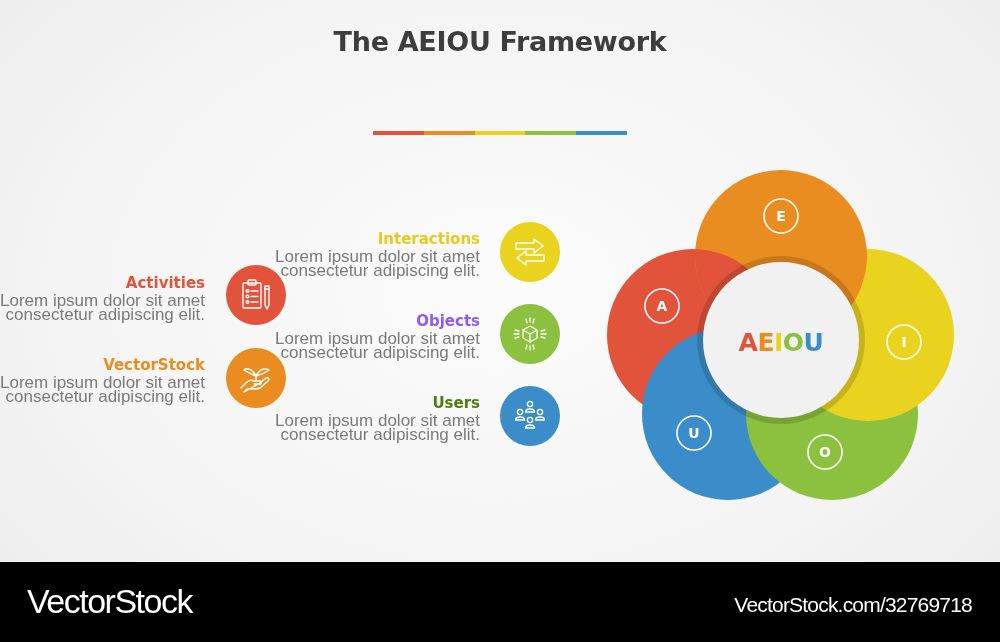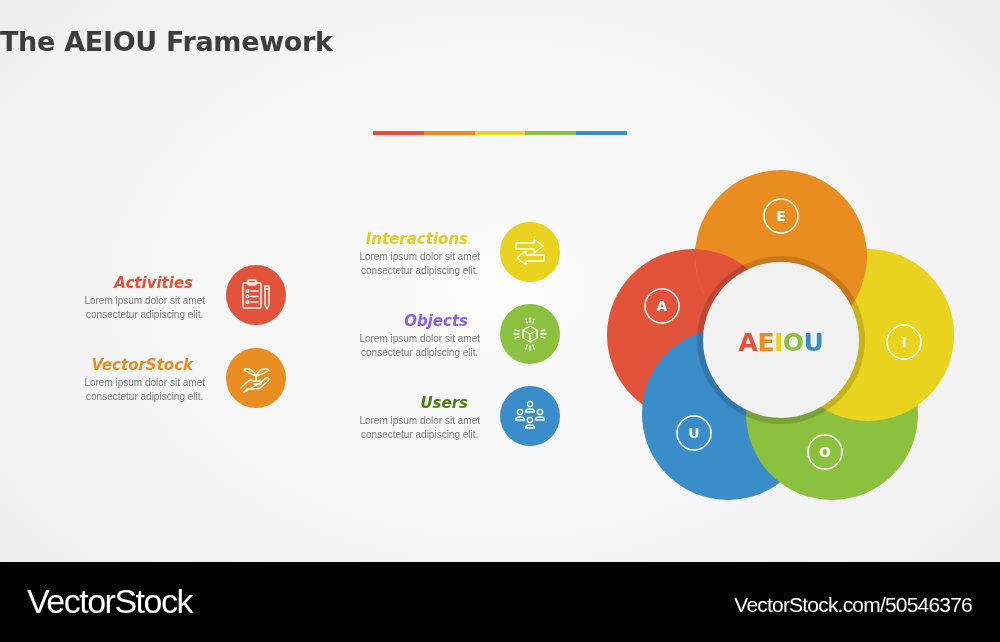--- a/index.html
+++ b/index.html
@@ -4,40 +4,40 @@
 <style>
   * { margin: 0; padding: 0; box-sizing: border-box; }
   html, body { width: 1000px; height: 642px; overflow: hidden; }
   body {
     position: relative;
     font-family: "Liberation Sans", "DejaVu Sans", sans-serif;
     background: radial-gradient(ellipse at 50% 45%, #fbfbfb 0%, #f4f4f4 60%, #ececec 100%);
   }
   .title {
     position: absolute; left: 0; top: 26px; width: 1000px;
-    font-size: 27px; font-weight: bold; color: #3d3d3d;
+    text-align: center; font-size: 27px; font-weight: bold; color: #3d3d3d;
     font-family: "DejaVu Sans", sans-serif; letter-spacing: -0.3px;
   }
   .subtitle {
     position: absolute; left: 60px; top: 73px; width: 880px;
     text-align: center; font-size: 16.5px; line-height: 21px; color: #6f6f6f;
   }
   .rainbow {
     position: absolute; left: 373px; top: 131px; width: 254px; height: 4px; display: flex;
   }
   .rainbow span { flex: 1; height: 100%; }
 
   .item { position: absolute; }
   .item .label {
-    position: absolute; right: 12px; font-weight: bold; font-size: 15px;
-    font-family: "DejaVu Sans", sans-serif; white-space: nowrap; text-align: right; font-style: italic;
+    position: absolute; right: 0; font-weight: bold; font-size: 15px;
+    font-family: "DejaVu Sans", sans-serif; white-space: nowrap; text-align: right;
   }
   .item .desc {
-    position: absolute; right: 0; font-size: 10px; line-height: 14px; color: #7a7a7a;
-    text-align: center; white-space: nowrap;
+    position: absolute; right: 0; font-size: 17px; line-height: 14px; color: #7a7a7a;
+    text-align: right; white-space: nowrap;
   }
   .icon-circle {
     position: absolute; width: 60px; height: 60px; border-radius: 50%;
     display: flex; align-items: center; justify-content: center;
   }
   .icon-circle svg { width: 36px; height: 36px; }
 
   .flower { position: absolute; left: 0; top: 0; width: 1000px; height: 562px; pointer-events: none; }
   .flower svg { width: 1000px; height: 562px; }
 
@@ -204,14 +204,14 @@
       <text x="781" y="221">E</text>
       <text x="904" y="347">I</text>
       <text x="825" y="457">O</text>
       <text x="694" y="438">U</text>
     </g>
   </svg>
 </div>
 
 <div class="footer">
   <div class="brand">VectorStock</div>
-  <div class="url">VectorStock.com/50546376</div>
+  <div class="url">VectorStock.com/32769718</div>
 </div>
 
 </body></html>

